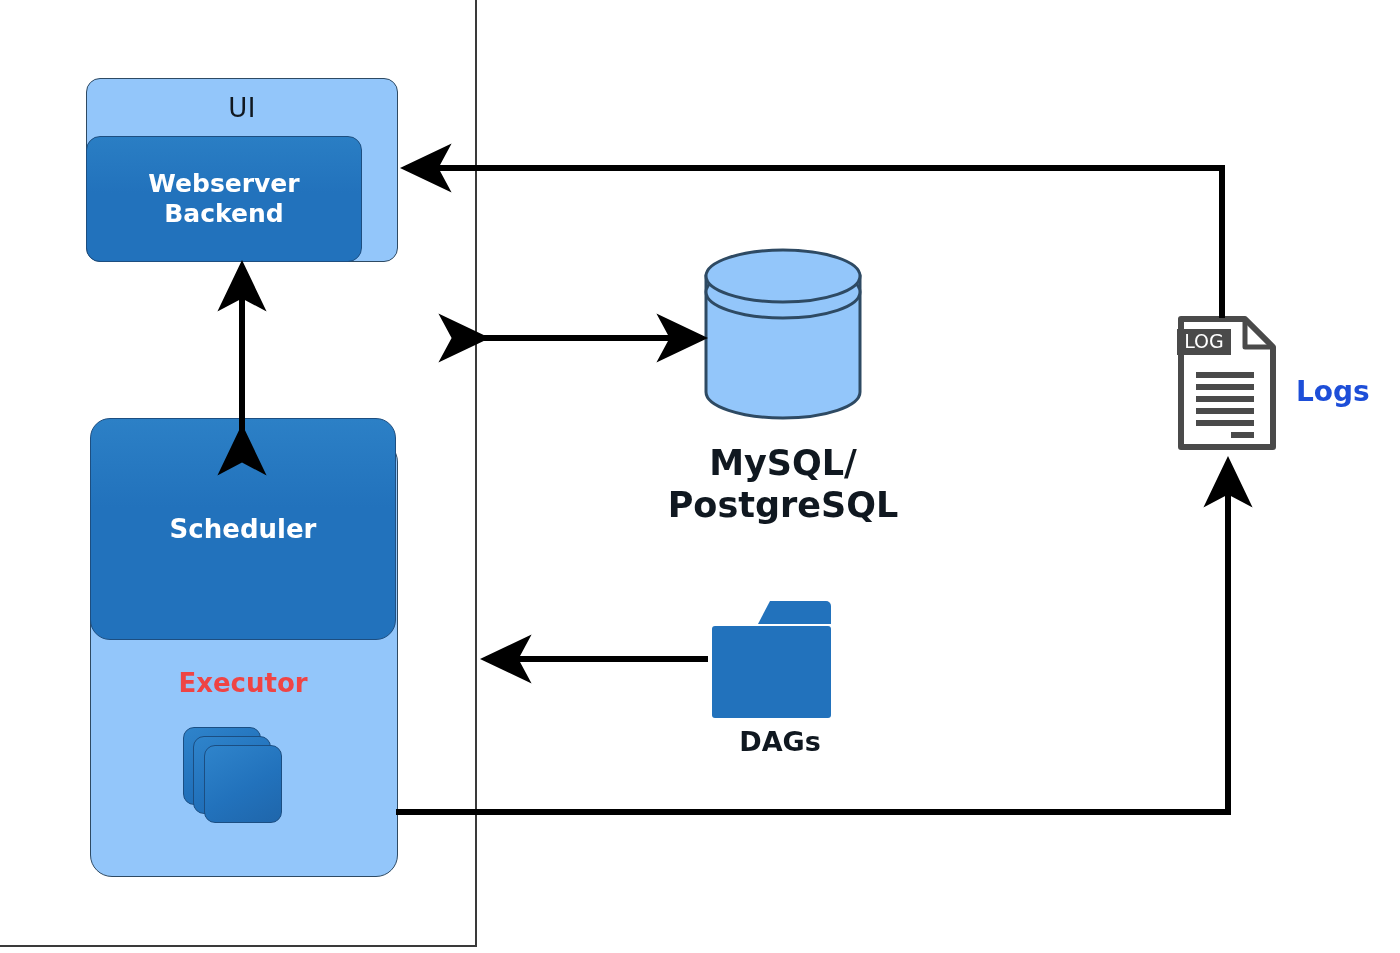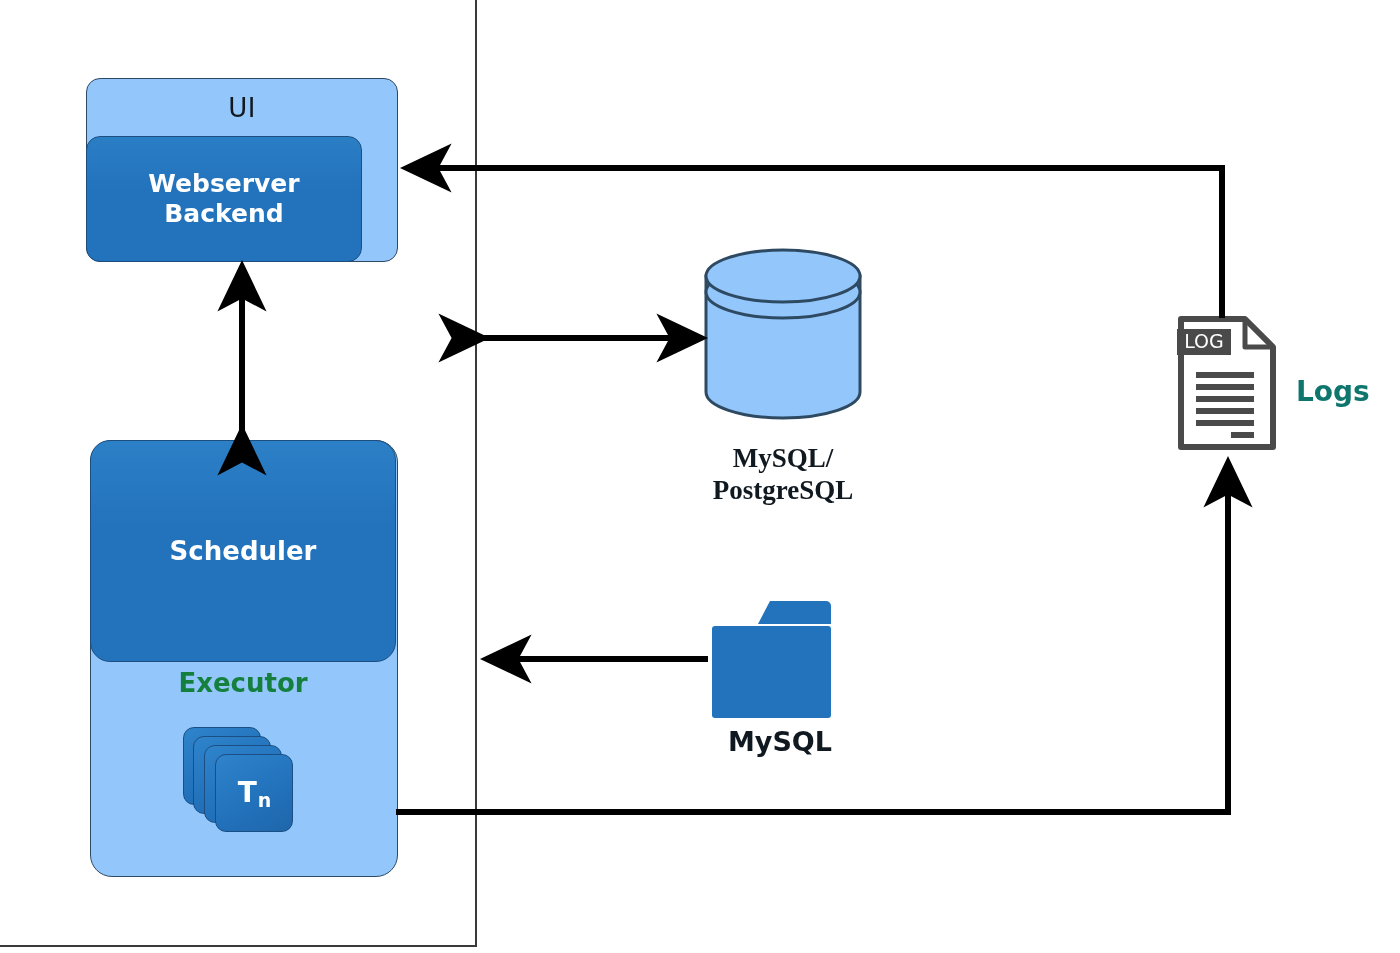--- a/index.html
+++ b/index.html
@@ -99,21 +99,21 @@
     width: 308px;
     height: 437px;
     background: #93c6fa;
     border: 1.5px solid #2e4a63;
     border-radius: 22px;
     box-sizing: border-box;
   }
   .scheduler-box {
     position: absolute;
     left: 90px;
-    top: 440px;
+    top: 418px;
     width: 306px;
     height: 222px;
     background: linear-gradient(180deg, #2c80c6 0%, #2272bc 40%, #2272bc 100%);
     border: 1.5px solid #1d4e80;
     border-radius: 20px;
     box-sizing: border-box;
     display: flex;
     align-items: center;
     justify-content: center;
   }
@@ -123,21 +123,21 @@
     font-weight: bold;
   }
   .executor-label {
     position: absolute;
     left: 90px;
     top: 668px;
     width: 306px;
     text-align: center;
     font-size: 26px;
     font-weight: bold;
-    color: #15803d;
+    color: #ef4444;
   }
 
   
   .task-stack {
     position: absolute;
     left: 183px;
     top: 727px;
     width: 122px;
     height: 105px;
   }
@@ -181,26 +181,25 @@
     top: 248px;
     width: 160px;
     height: 172px;
   }
   .db-label {
     position: absolute;
     left: 623px;
     top: 442px;
     width: 320px;
     text-align: center;
-    font-size: 27px;
+    font-size: 35px;
     font-weight: bold;
     color: #101820;
     line-height: 1.2;
     white-space: pre-line;
-    font-family: Liberation Serif, serif;
   }
 
   
   .folder-icon {
     position: absolute;
     left: 708px;
     top: 598px;
     width: 144px;
     height: 122px;
   }
@@ -222,21 +221,21 @@
     top: 315px;
     width: 100px;
     height: 136px;
   }
   .logs-label {
     position: absolute;
     left: 1296px;
     top: 375px;
     font-size: 28px;
     font-weight: bold;
-    color: #0f766e;
+    color: #1d4ed8;
   }
 
   
   .connectors {
     position: absolute;
     left: 0;
     top: 0;
     width: 1400px;
     height: 953px;
     pointer-events: none;
@@ -277,42 +276,39 @@
   <div class="exec-group"></div>
   <div class="scheduler-box">
     <div class="scheduler-text">Scheduler</div>
   </div>
   <div class="executor-label">Executor</div>
 
   <div class="task-stack">
     <div class="task-card c1"></div>
     <div class="task-card c2"></div>
     <div class="task-card c3"></div>
-    <div class="task-card c4">
-      <span class="task-label"><span>T</span><sub>n</sub></span>
-    </div>
   </div>
 
   <div class="db-icon">
     <svg viewBox="0 0 160 172" width="160" height="172">
       <path d="M3 28 L3 144 A77 26 0 0 0 157 144 L157 28 Z" fill="#93c6fa" stroke="#2e4a63" stroke-width="3"></path>
       <ellipse cx="80" cy="44" rx="77" ry="26" fill="#93c6fa" stroke="#2e4a63" stroke-width="3"></ellipse>
       <ellipse cx="80" cy="28" rx="77" ry="26" fill="#93c6fa" stroke="#2e4a63" stroke-width="3"></ellipse>
     </svg>
   </div>
   <div class="db-label">MySQL/
 PostgreSQL</div>
 
   <div class="folder-icon">
     <svg viewBox="0 0 144 122" width="144" height="122">
       <path d="M62 3 L118 3 A5 5 0 0 1 123 8 L123 26 L50 26 Z" fill="#2272bc"></path>
       <rect x="4" y="28" width="119" height="92" rx="3" fill="#2272bc"></rect>
     </svg>
   </div>
-  <div class="folder-label">MySQL</div>
+  <div class="folder-label">DAGs</div>
 
   <div class="log-icon">
     <svg viewBox="0 0 100 136" width="100" height="136">
       <path d="M4 4 L68 4 L96 32 L96 132 L4 132 Z" fill="#ffffff" stroke="#4a4a4a" stroke-width="6" stroke-linejoin="round"></path>
       <path d="M68 4 L68 32 L96 32" fill="none" stroke="#4a4a4a" stroke-width="5" stroke-linejoin="round"></path>
       <g fill="#4a4a4a">
         <rect x="19" y="57" width="58" height="6"></rect>
         <rect x="19" y="69" width="58" height="6"></rect>
         <rect x="19" y="81" width="58" height="6"></rect>
         <rect x="19" y="93" width="58" height="6"></rect>

